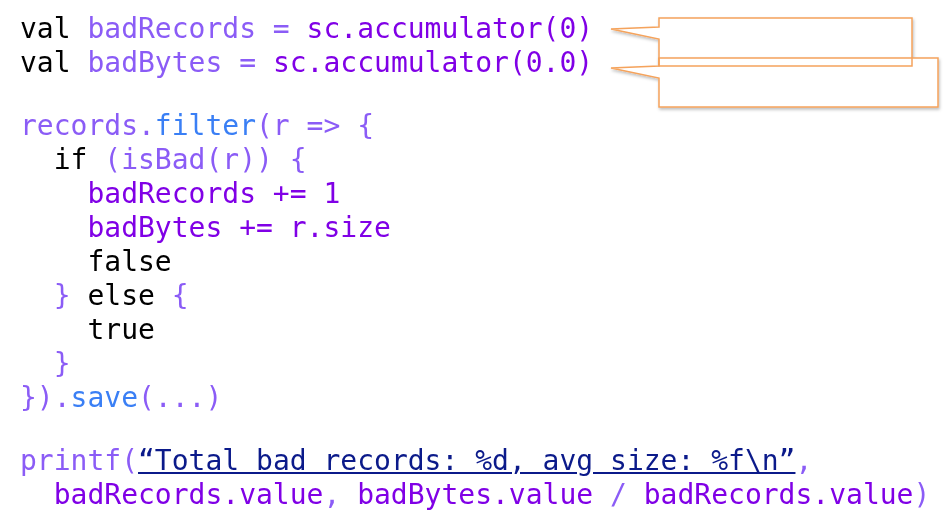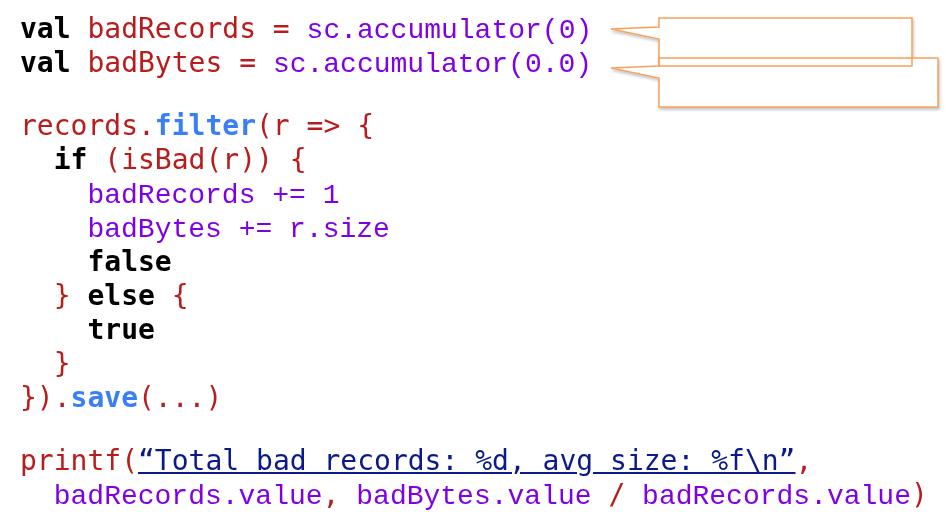--- a/index.html
+++ b/index.html
@@ -5,25 +5,25 @@
   html, body { margin: 0; padding: 0; background: #ffffff; }
   body { width: 946px; height: 526px; position: relative; overflow: hidden; }
   .code {
     position: absolute; left: 20px; top: 12px;
     font-family: "DejaVu Sans Mono", "Liberation Mono", monospace;
     font-size: 28px; line-height: 34px; color: #000000;
     white-space: pre; letter-spacing: 0px;
   }
   .line { height: 34px; display: block; }
   .gap { height: 29px; display: block; }
-  .kw { font-weight: bold; color: #000000; }
-  .acc { color: #8000e6; font-family: Liberation Mono, monospace; }
-  .fn { color: #3a7ff5; font-weight: bold; }
+  .kw { font-weight: normal; color: #000000; }
+  .acc { color: #8000e6; }
+  .fn { color: #3a7ff5; }
   .str { color: #0b1a8a; text-decoration: underline; }
-  .plain { color: #b91c1c; }
+  .plain { color: #8b5cf6; }
   svg.callouts { position: absolute; left: 0; top: 0; }
 </style>
 </head>
 <body>
 
 <div class="code" id="code"><div class="line"><span class="kw">val</span><span class="plain"> badRecords = </span><span class="acc">sc.accumulator(0)</span></div><div class="line"><span class="kw">val</span><span class="plain"> badBytes = </span><span class="acc">sc.accumulator(0.0)</span></div><div class="gap"></div><div class="line"><span class="plain">records.</span><span class="fn">filter</span><span class="plain">(r =&gt; {</span></div><div class="line"><span class="plain">  </span><span class="kw">if</span><span class="plain"> (isBad(r)) {</span></div><div class="line"><span class="plain">    </span><span class="acc">badRecords += 1</span></div><div class="line"><span class="plain">    </span><span class="acc">badBytes += r.size</span></div><div class="line"><span class="plain">    </span><span class="kw">false</span></div><div class="line"><span class="plain">  } </span><span class="kw">else</span><span class="plain"> {</span></div><div class="line"><span class="plain">    </span><span class="kw">true</span></div><div class="line"><span class="plain">  }</span></div><div class="line"><span class="plain">}).</span><span class="fn">save</span><span class="plain">(...)</span></div><div class="gap"></div><div class="line"><span class="plain">printf(</span><span class="str">“Total bad records: %d, avg size: %f\n”</span><span class="plain">,</span></div><div class="line"><span class="plain">  </span><span class="acc">badRecords.value</span><span class="plain">, </span><span class="acc">badBytes.value</span><span class="plain"> / </span><span class="acc">badRecords.value</span><span class="plain">)</span></div></div>
 
 <svg class="callouts" width="946" height="526">
   <defs>
     <filter id="sh" x="-5%" y="-5%" width="115%" height="130%">

